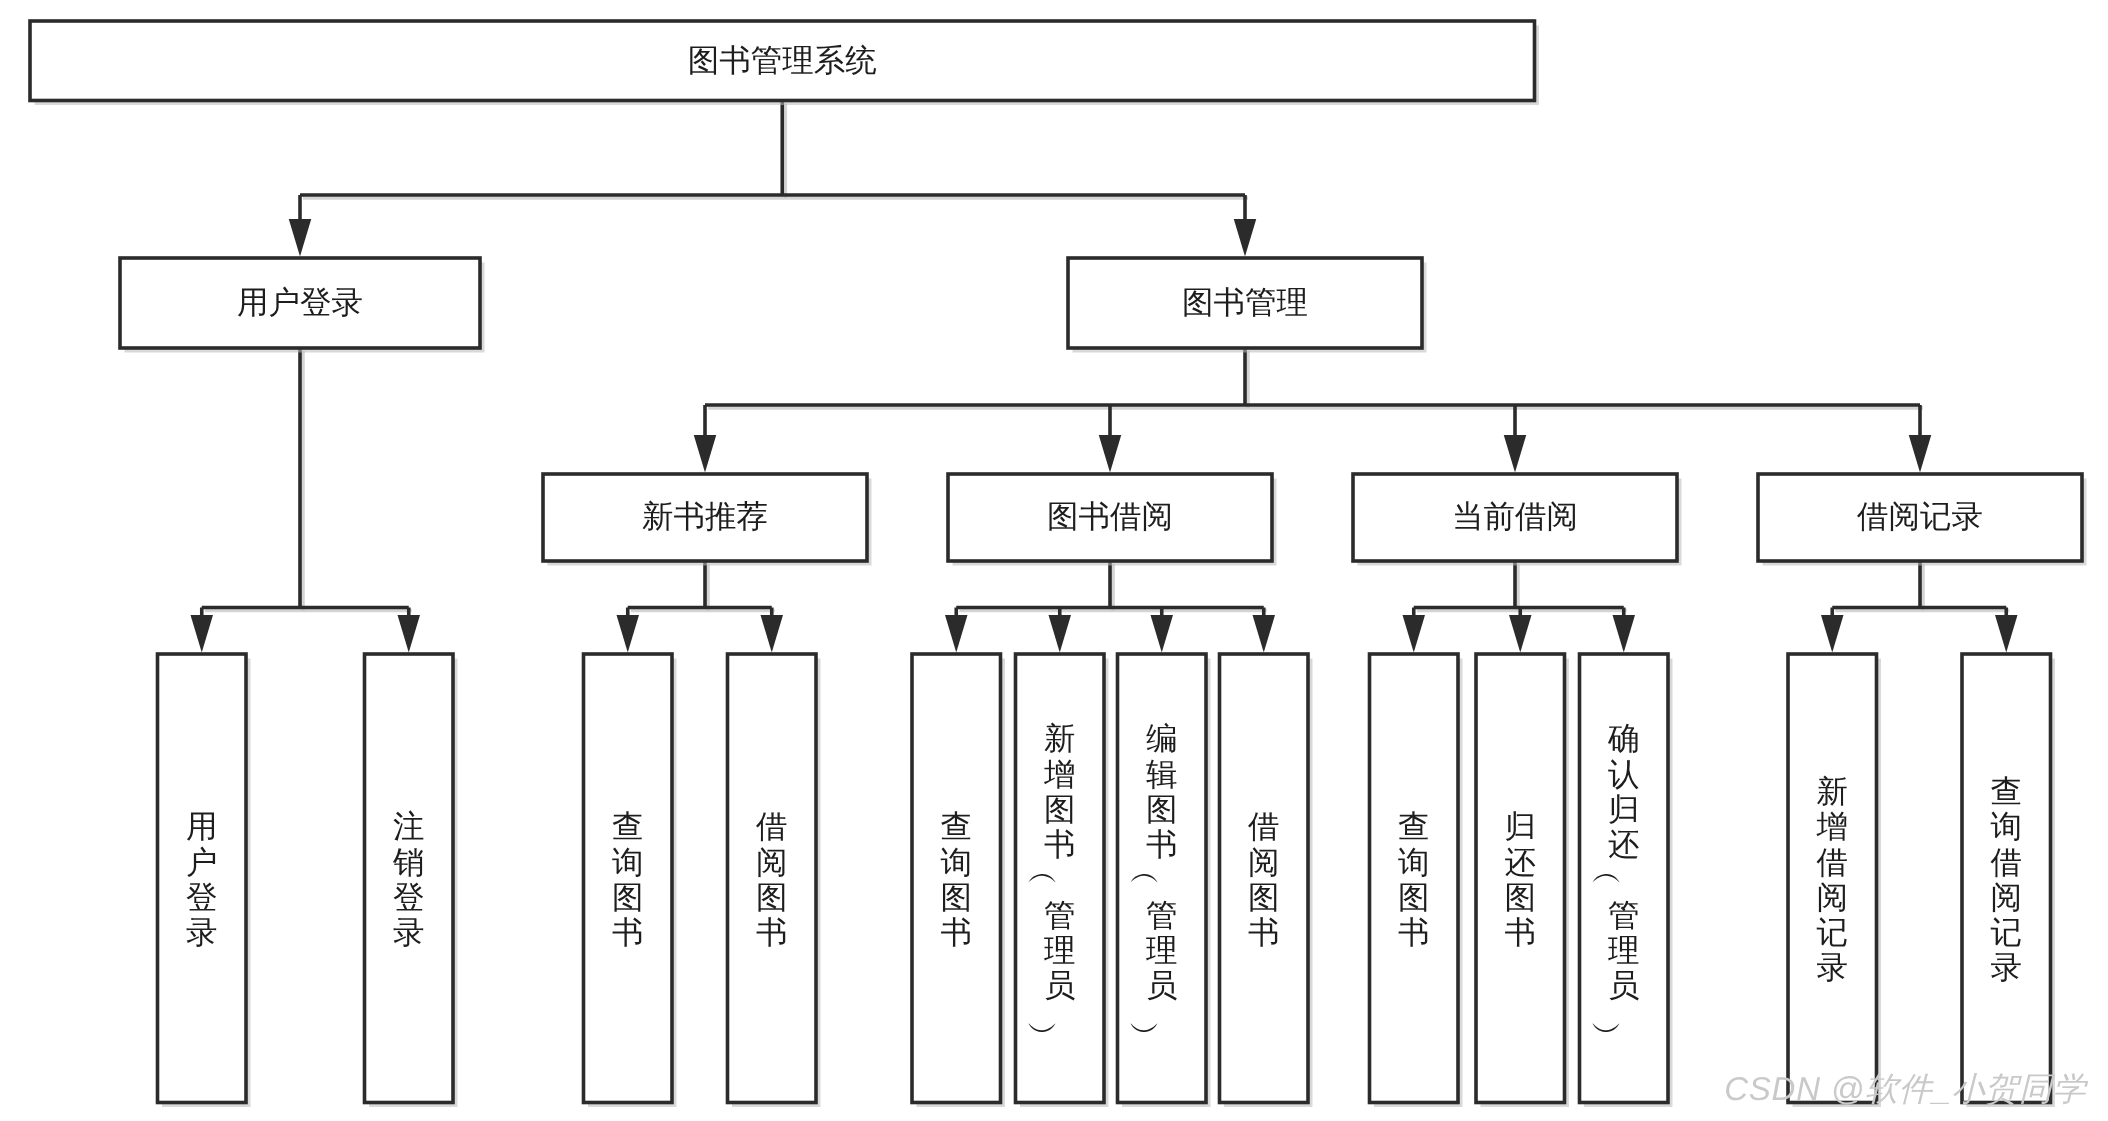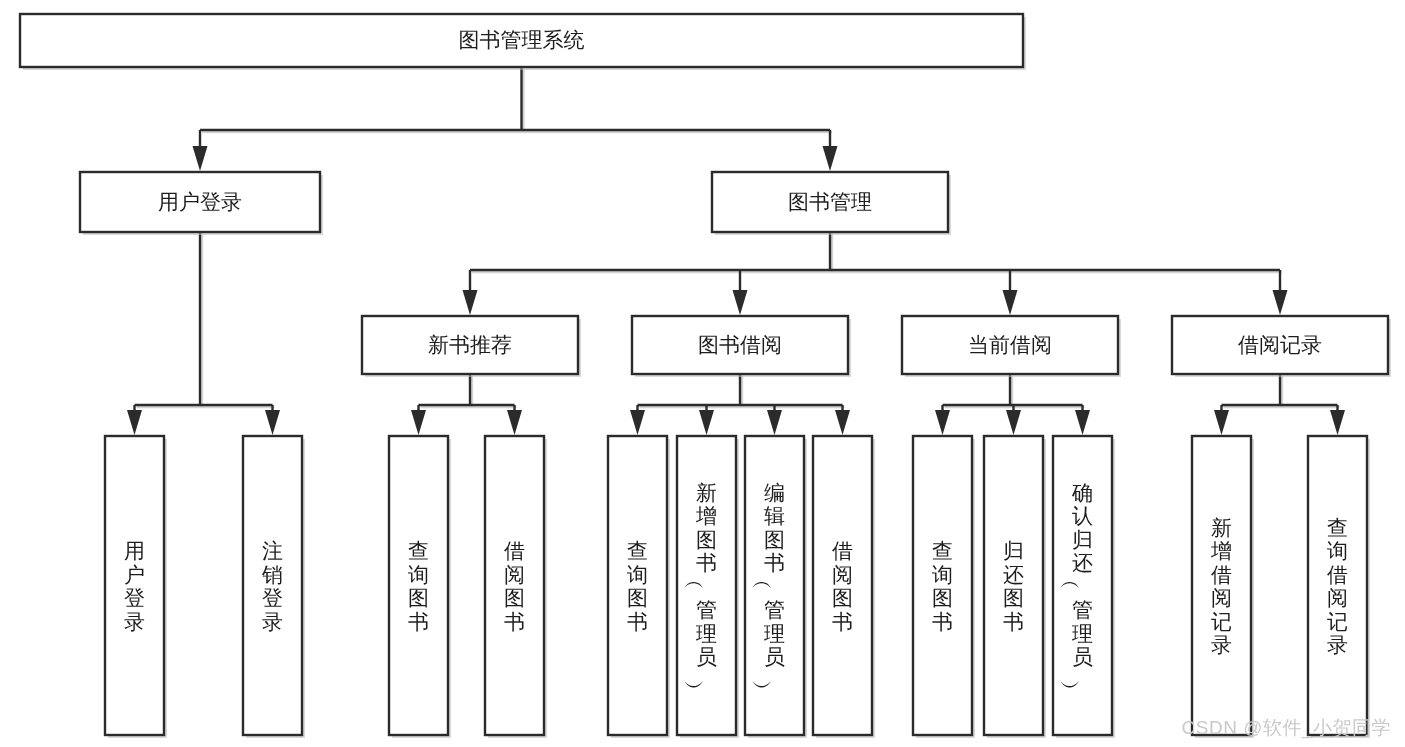--- a/index.html
+++ b/index.html
@@ -60,26 +60,27 @@
     font-family: "Liberation Sans", "DejaVu Sans", sans-serif;
     font-size: 21px;
     fill: #1d1d1d;
     text-anchor: middle;
   }
   .watermark {
     position: absolute;
     right: 14px;
     bottom: 6px;
     font-family: "Liberation Sans", "DejaVu Sans", sans-serif;
-    font-size: 19px;
+    font-size: 22px;
     color: #c9c9c9;
     letter-spacing: 0.5px;
     user-select: none;
     pointer-events: none;
     white-space: nowrap;
+    font-style: italic;
   }
 </style>
 </head>
 <body>
 
 <svg id="diagram-root" viewBox="0 0 1405 747" width="1405" height="747" xmlns="http://www.w3.org/2000/svg">
   <g id="layer-connectors">
       <path d="M 523.5 69 L 523.5 132" class="connector-shadow"></path>
       <path d="M 521.5 67 L 521.5 130" class="connector"></path>
       <path d="M 202 132 L 832 132" class="connector-shadow"></path>

